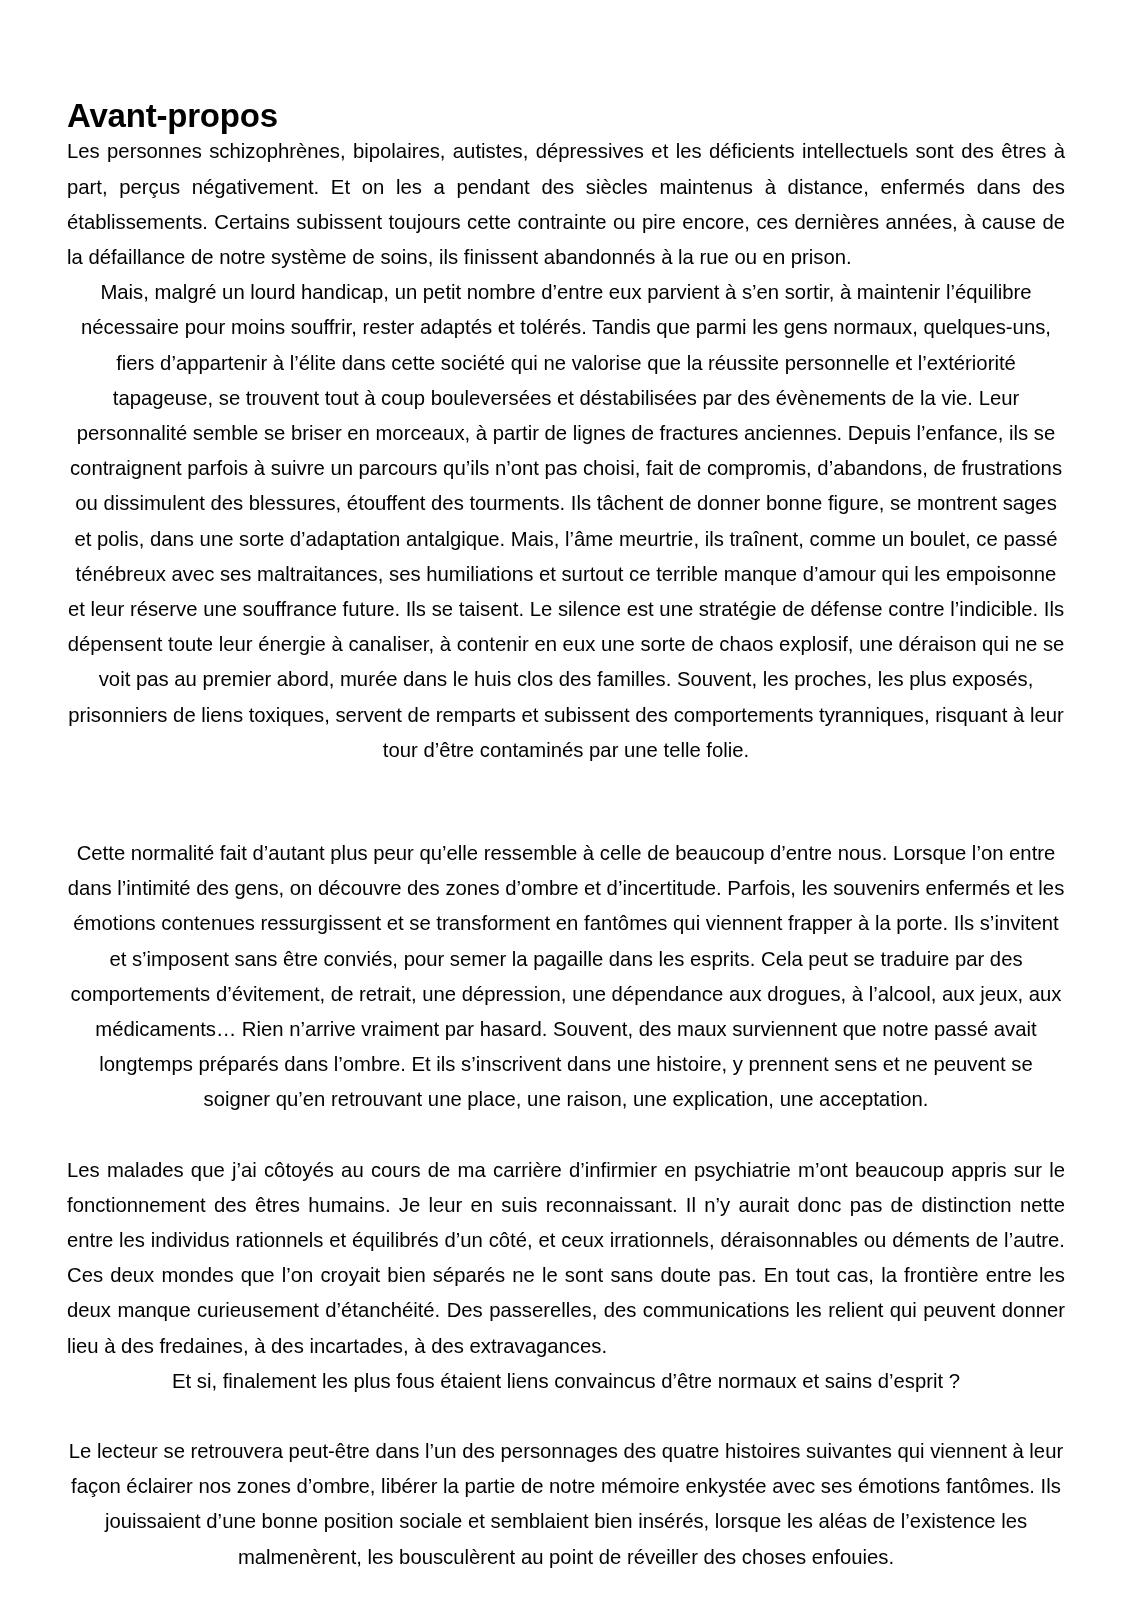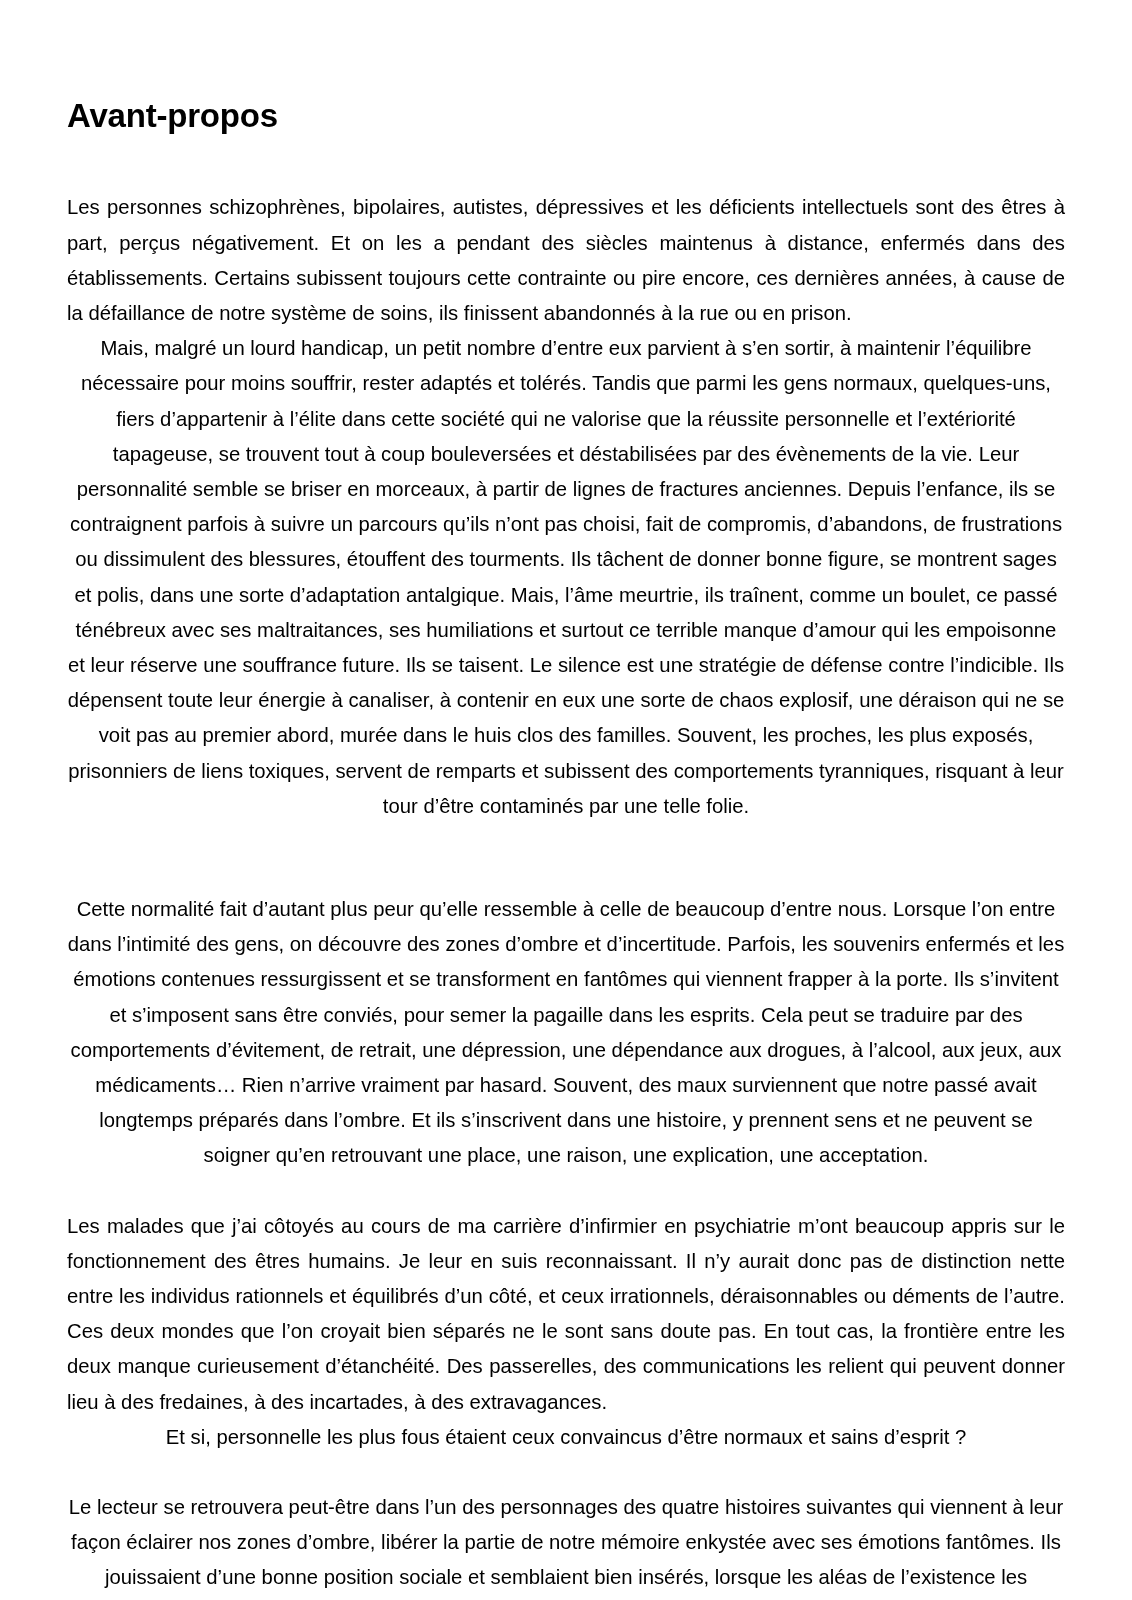--- a/index.html
+++ b/index.html
@@ -54,42 +54,42 @@
   .body-block p:last-child {
     text-align: center;
   }
   
   .gap-before-block {
     margin-top: 68px !important;
   }
   .gap-before-para {
     margin-top: 35px !important;
   }
-  .block-1 { margin-top: 56px; }
+  .block-1 { }
 </style>
 </head>
 <body>
 
 <div class="page">
   <div class="content">
 
     <h1 class="doc-title">Avant-propos</h1>
 
     <div class="body-block block-1">
       <p>Les personnes schizophrènes, bipolaires, autistes, dépressives et les déficients intellectuels sont des êtres à part, perçus négativement. Et on les a pendant des siècles maintenus à distance, enfermés dans des établissements. Certains subissent toujours cette contrainte ou pire encore, ces dernières années, à cause de la défaillance de notre système de soins, ils finissent abandonnés à la rue ou en prison.</p>
       <p>Mais, malgré un lourd handicap, un petit nombre d’entre eux parvient à s’en sortir, à maintenir l’équilibre nécessaire pour moins souffrir, rester adaptés et tolérés. Tandis que parmi les gens normaux, quelques-uns, fiers d’appartenir à l’élite dans cette société qui ne valorise que la réussite personnelle et l’extériorité tapageuse, se trouvent tout à coup bouleversées et déstabilisées par des évènements de la vie. Leur personnalité semble se briser en morceaux, à partir de lignes de fractures anciennes. Depuis l’enfance, ils se contraignent parfois à suivre un parcours qu’ils n’ont pas choisi, fait de compromis, d’abandons, de frustrations ou dissimulent des blessures, étouffent des tourments. Ils tâchent de donner bonne figure, se montrent sages et polis, dans une sorte d’adaptation antalgique. Mais, l’âme meurtrie, ils traînent, comme un boulet, ce passé ténébreux avec ses maltraitances, ses humiliations et surtout ce terrible manque d’amour qui les empoisonne et leur réserve une souffrance future. Ils se taisent. Le silence est une stratégie de défense contre l’indicible. Ils dépensent toute leur énergie à canaliser, à contenir en eux une sorte de chaos explosif, une déraison qui ne se voit pas au premier abord, murée dans le huis clos des familles. Souvent, les proches, les plus exposés, prisonniers de liens toxiques, servent de remparts et subissent des comportements tyranniques, risquant à leur tour d’être contaminés par une telle folie.</p>
     </div>
 
     <div class="body-block gap-before-block">
       <p>Cette normalité fait d’autant plus peur qu’elle ressemble à celle de beaucoup d’entre nous. Lorsque l’on entre dans l’intimité des gens, on découvre des zones d’ombre et d’incertitude. Parfois, les souvenirs enfermés et les émotions contenues ressurgissent et se transforment en fantômes qui viennent frapper à la porte. Ils s’invitent et s’imposent sans être conviés, pour semer la pagaille dans les esprits. Cela peut se traduire par des comportements d’évitement, de retrait, une dépression, une dépendance aux drogues, à l’alcool, aux jeux, aux médicaments… Rien n’arrive vraiment par hasard. Souvent, des maux surviennent que notre passé avait longtemps préparés dans l’ombre. Et ils s’inscrivent dans une histoire, y prennent sens et ne peuvent se soigner qu’en retrouvant une place, une raison, une explication, une acceptation.</p>
     </div>
 
     <div class="body-block gap-before-para">
       <p>Les malades que j’ai côtoyés au cours de ma carrière d’infirmier en psychiatrie m’ont beaucoup appris sur le fonctionnement des êtres humains. Je leur en suis reconnaissant. Il n’y aurait donc pas de distinction nette entre les individus rationnels et équilibrés d’un côté, et ceux irrationnels, déraisonnables ou déments de l’autre. Ces deux mondes que l’on croyait bien séparés ne le sont sans doute pas. En tout cas, la frontière entre les deux manque curieusement d’étanchéité. Des passerelles, des communications les relient qui peuvent donner lieu à des fredaines, à des incartades, à des extravagances.</p>
-      <p>Et si, personnelle les plus fous étaient ceux convaincus d’être normaux et sains d’esprit ?</p>
+      <p>Et si, finalement les plus fous étaient liens convaincus d’être normaux et sains d’esprit ?</p>
     </div>
 
     <div class="body-block gap-before-para">
       <p>Le lecteur se retrouvera peut-être dans l’un des personnages des quatre histoires suivantes qui viennent à leur façon éclairer nos zones d’ombre, libérer la partie de notre mémoire enkystée avec ses émotions fantômes. Ils jouissaient d’une bonne position sociale et semblaient bien insérés, lorsque les aléas de l’existence les malmenèrent, les bousculèrent au point de réveiller des choses enfouies.</p>
     </div>
 
   </div>
 </div>
 
 </body></html>

